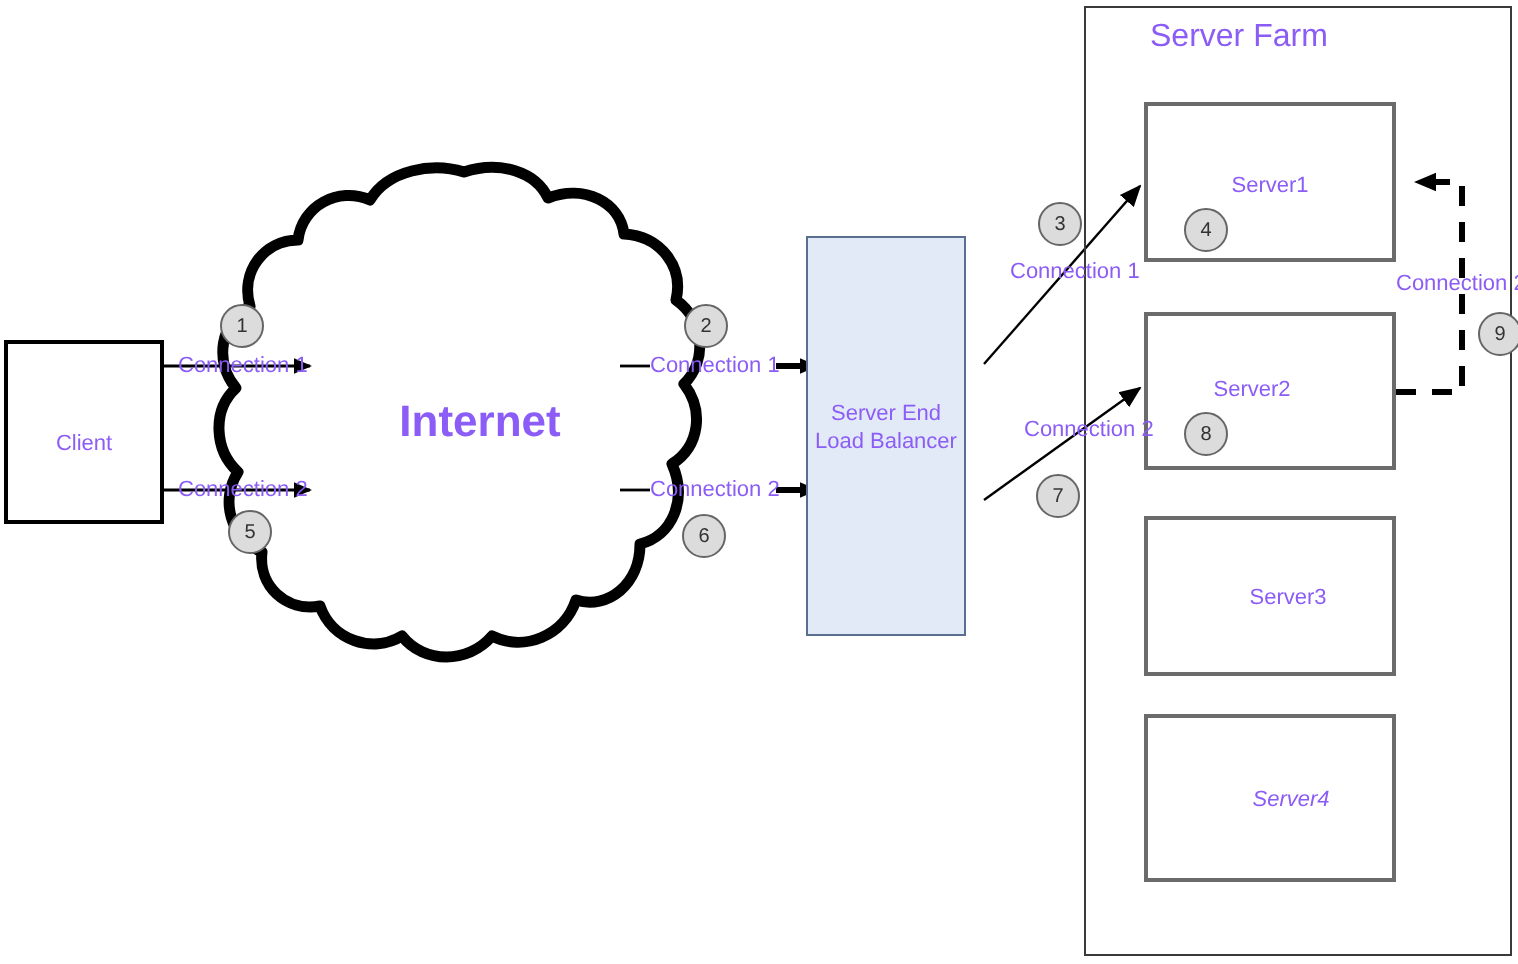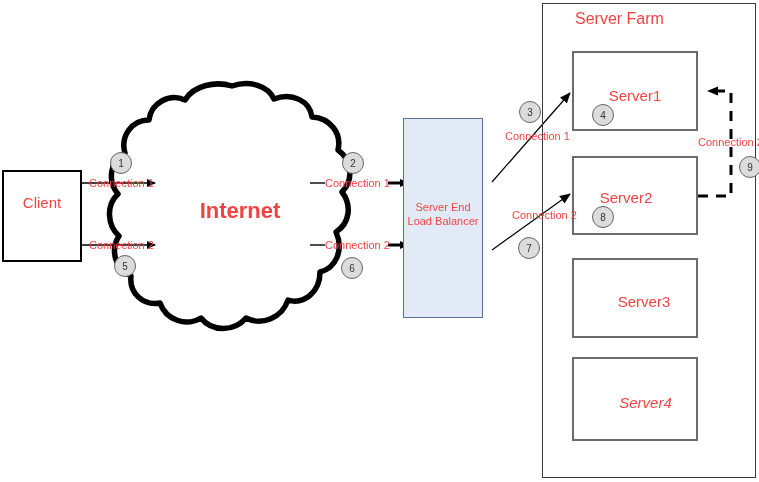--- a/index.html
+++ b/index.html
@@ -18,29 +18,29 @@
   svg.layer {
     position: absolute;
     left: 0;
     top: 0;
     width: 759px;
     height: 482px;
   }
   .txt {
     position: absolute;
     font-family: "Liberation Sans", sans-serif;
-    color: #ef4444;
+    color: #8b5cf6;
     white-space: nowrap;
     line-height: 1.15;
   }
   .conn-label {
     font-size: 11px;
   }
   .node-label {
-    font-size: 15px;
+    font-size: 11px;
     text-align: center;
   }
   .farm-title {
     font-size: 16px;
   }
   .cloud-label {
     font-size: 22px;
     font-weight: bold;
   }
   .lb-label {
@@ -164,21 +164,21 @@
   <div class="box box-farm" style="left:542px; top:3px; width:214px; height:475px;"></div>
 
   <div class="box box-server" style="left:572px; top:51px; width:126px; height:80px;"></div>
 
   <div class="box box-server" style="left:572px; top:156px; width:126px; height:79px;"></div>
 
   <div class="box box-server" style="left:572px; top:258px; width:126px; height:80px;"></div>
 
   <div class="box box-server" style="left:572px; top:357px; width:126px; height:84px;"></div>
 
-  <div class="txt node-label" style="left:2px; top:194px; width:80px;">Client</div>
+  <div class="txt node-label" style="left:2px; top:216px; width:80px;">Client</div>
 
   <div class="txt cloud-label" style="left:165px; top:198px; width:150px; text-align:center;">Internet</div>
 
   <div class="txt lb-label" style="left:403px; top:201px; width:80px;">Server End</div>
   <div class="txt lb-label" style="left:398px; top:215px; width:90px;">Load Balancer</div>
 
   <div class="txt farm-title" style="left:575px; top:10px;">Server Farm</div>
 
   <div class="txt node-label" style="left:572px; top:87px; width:126px;">Server1</div>
 

